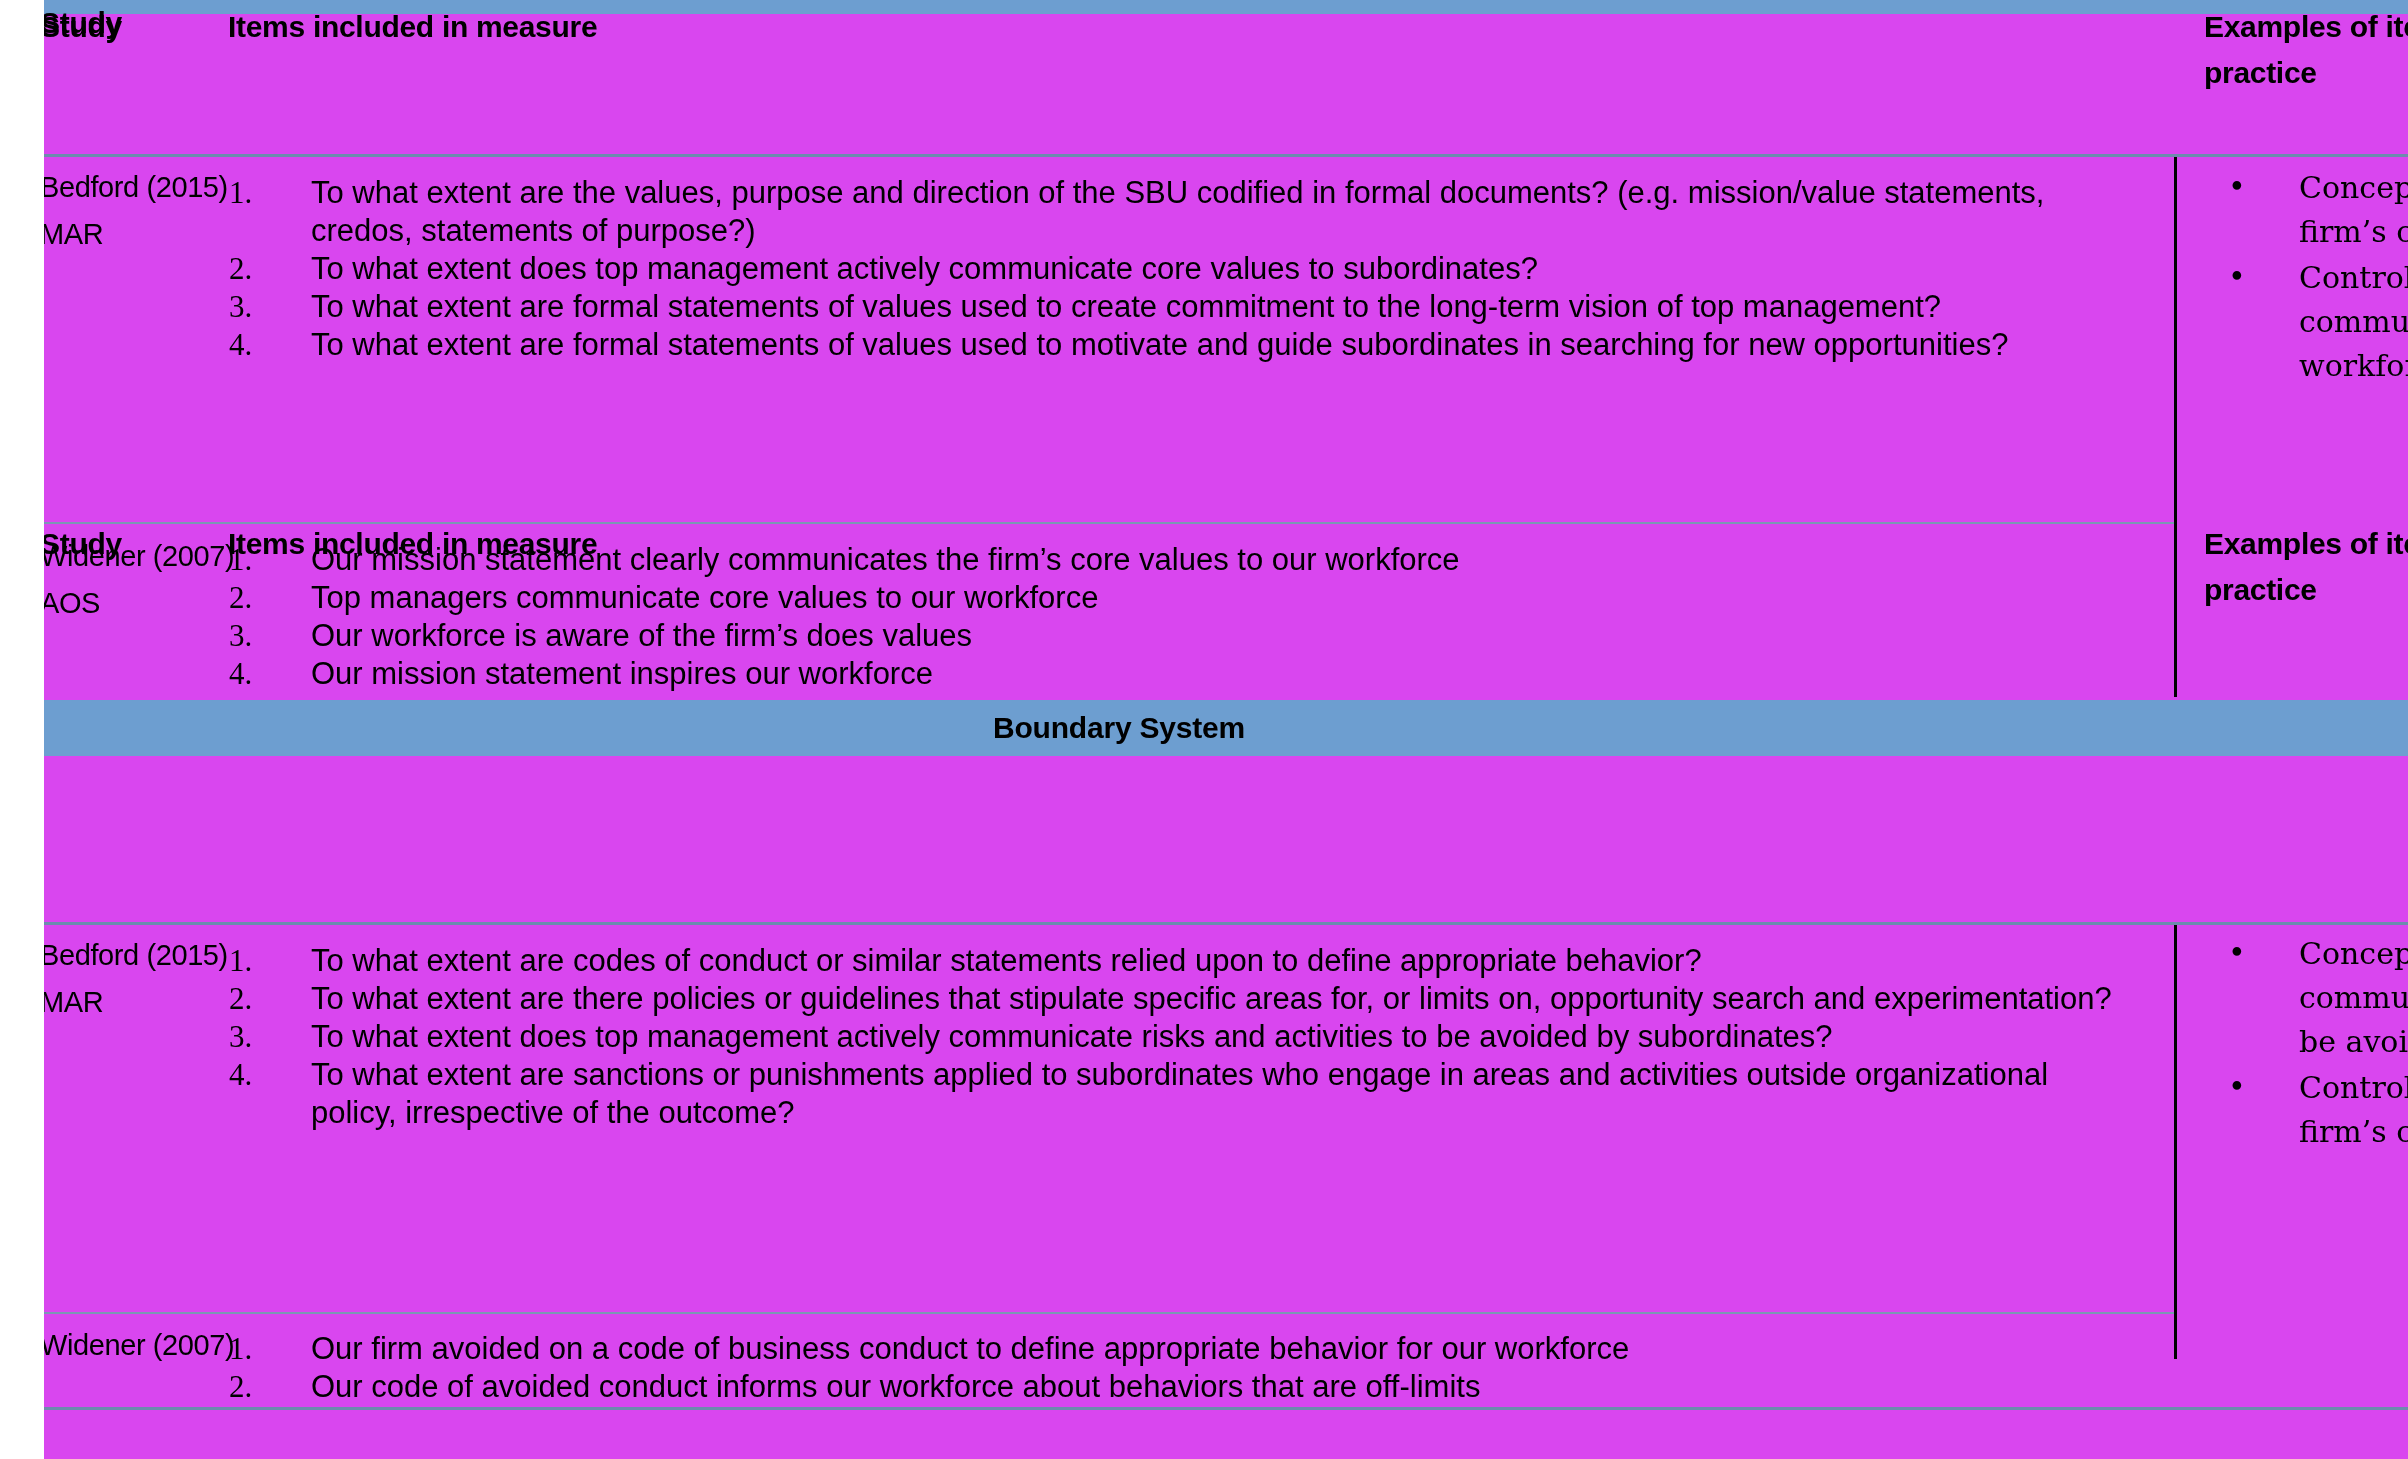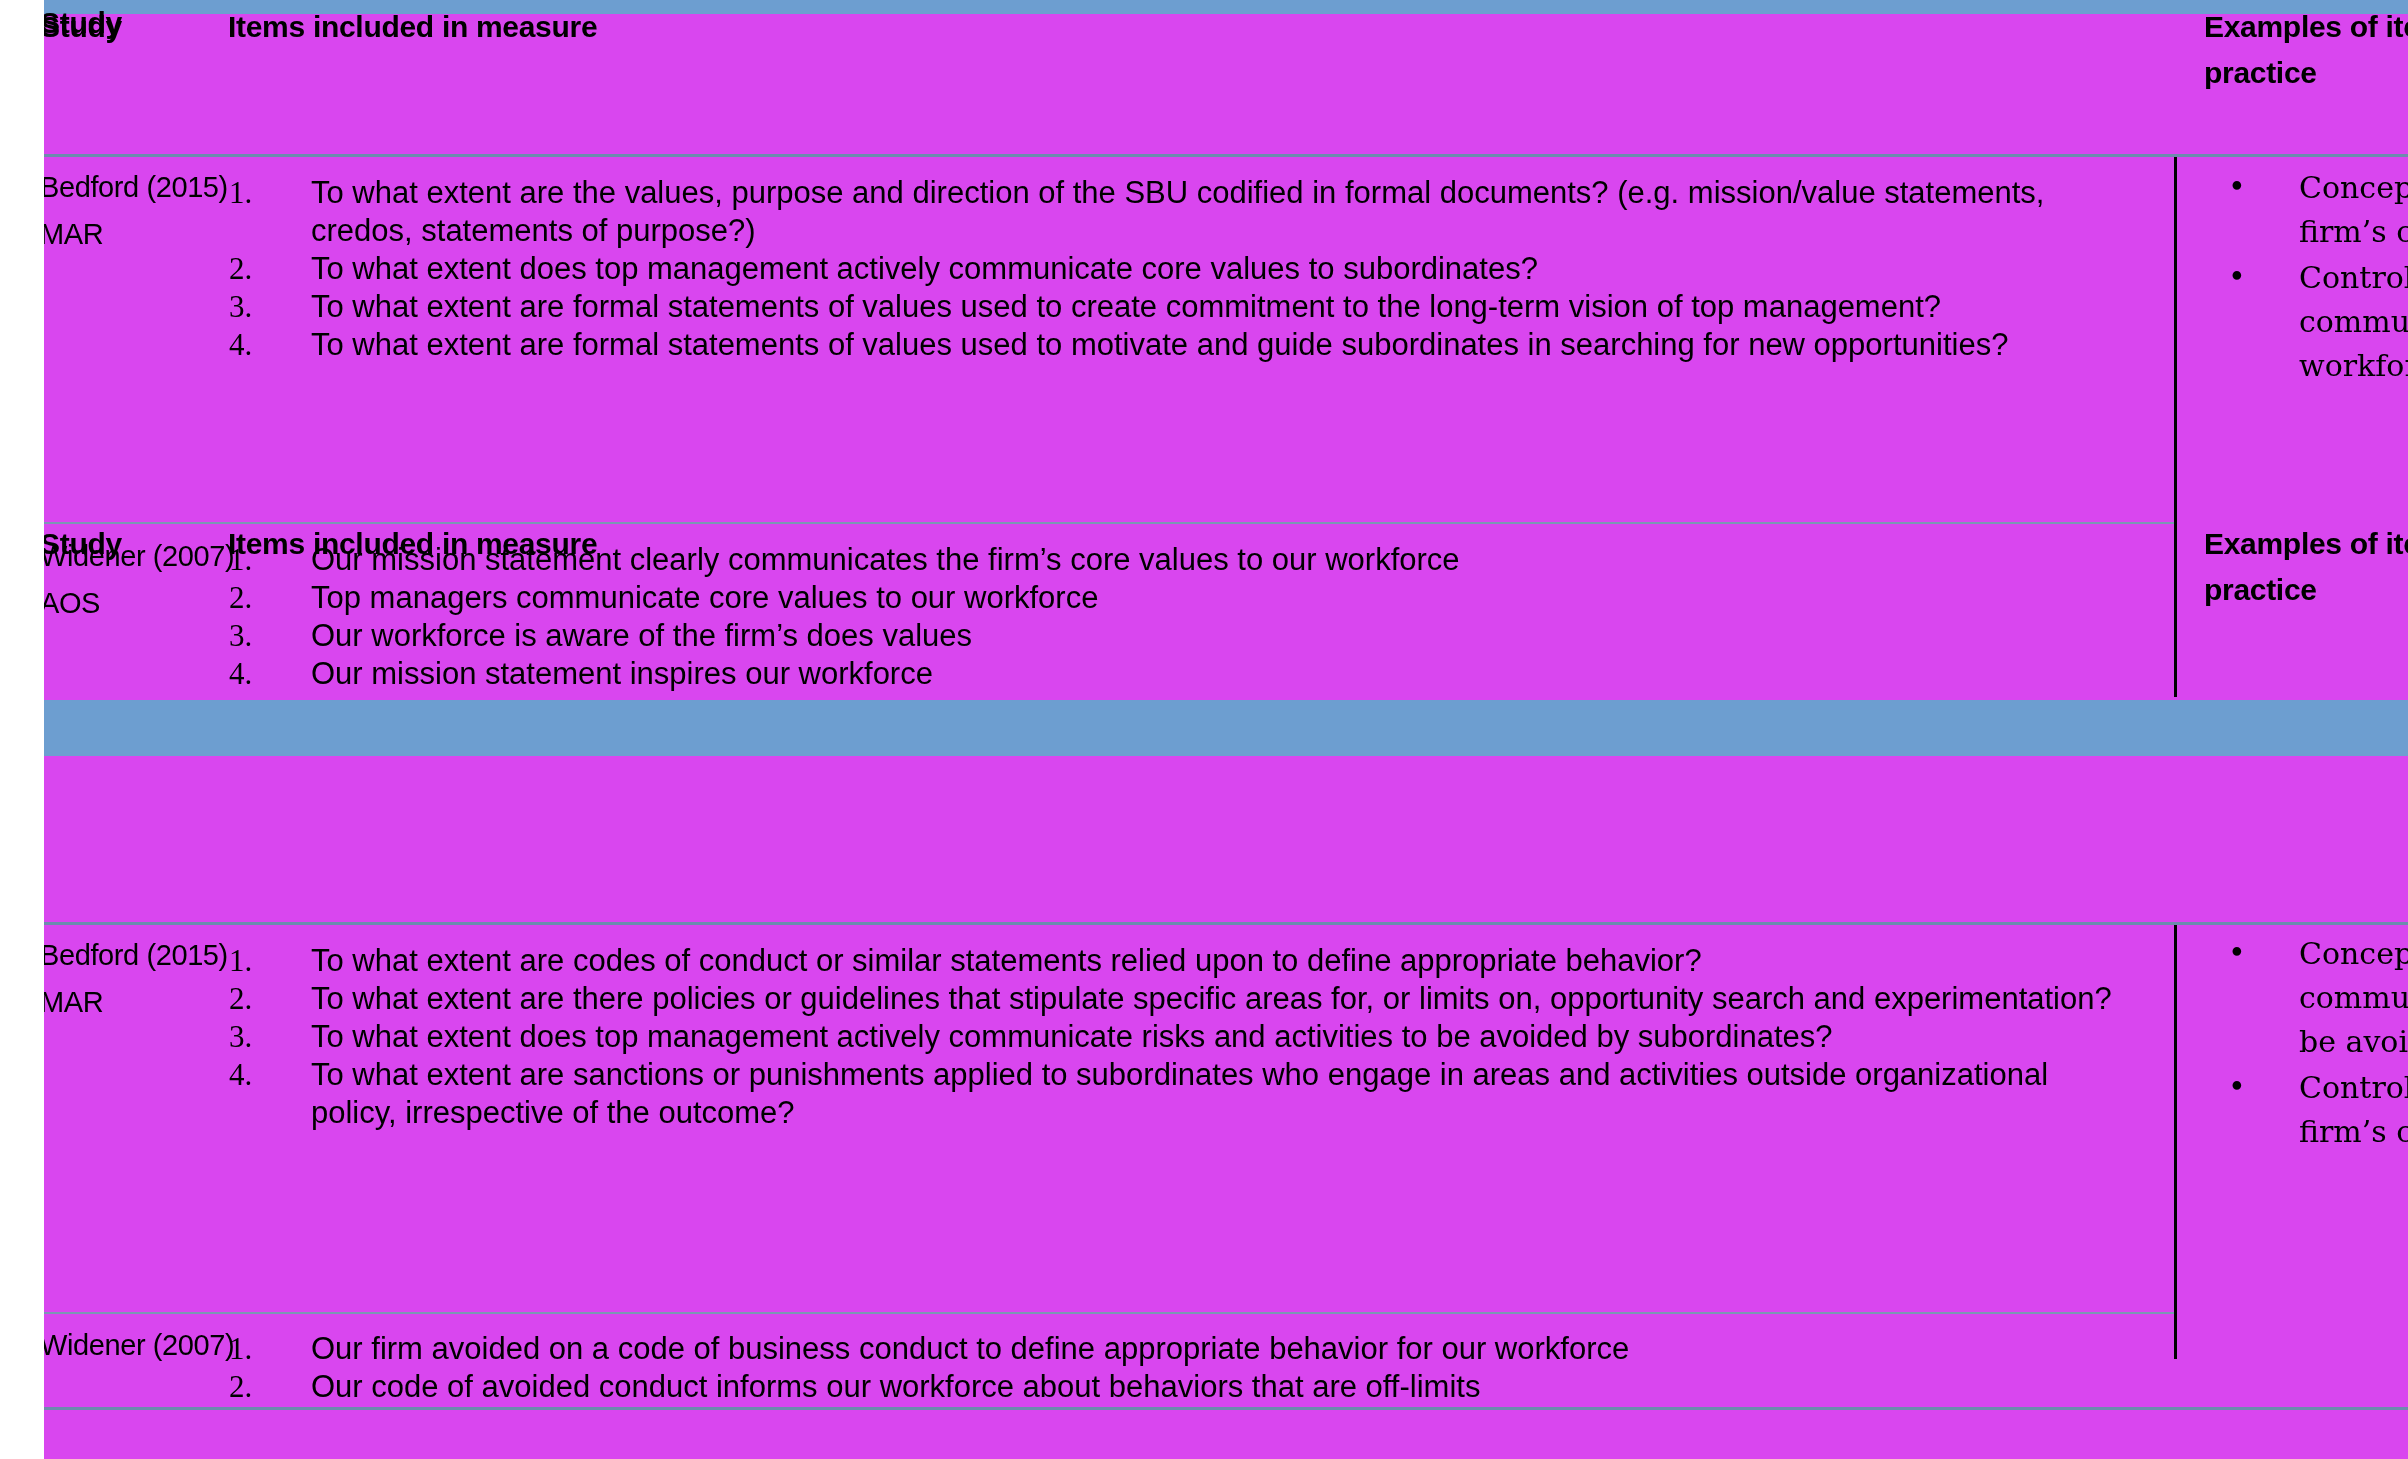--- a/index.html
+++ b/index.html
@@ -208,20 +208,21 @@
       <span class="item-num">3.</span>
       <span class="item-text">Our workforce is aware of the firm’s does values</span>
     </div>
     <div class="item-row">
       <span class="item-num">4.</span>
       <span class="item-text">Our mission statement inspires our workforce</span>
     </div>
   </div>
 
   <div class="band" style="top:700px; height:56px;"></div>
+  <div class="band-label" style="top:700px; line-height:56px;">Boundary System</div>
 
   <div class="hdr-cell" style="left:-4px; top:520px; top:522px; top:0; transform:translateY(0);
               top:0px; top:0; top:0;">Study</div>
 
   <div class="hdr-cell" style="left:-4px; top:521px;">Study</div>
 
   <div class="hdr-cell" style="left:184px; top:521px;">Items included in measure</div>
 
   <div class="hdr-cell" style="left:2160px; top:521px;">Examples of items</div>
 

